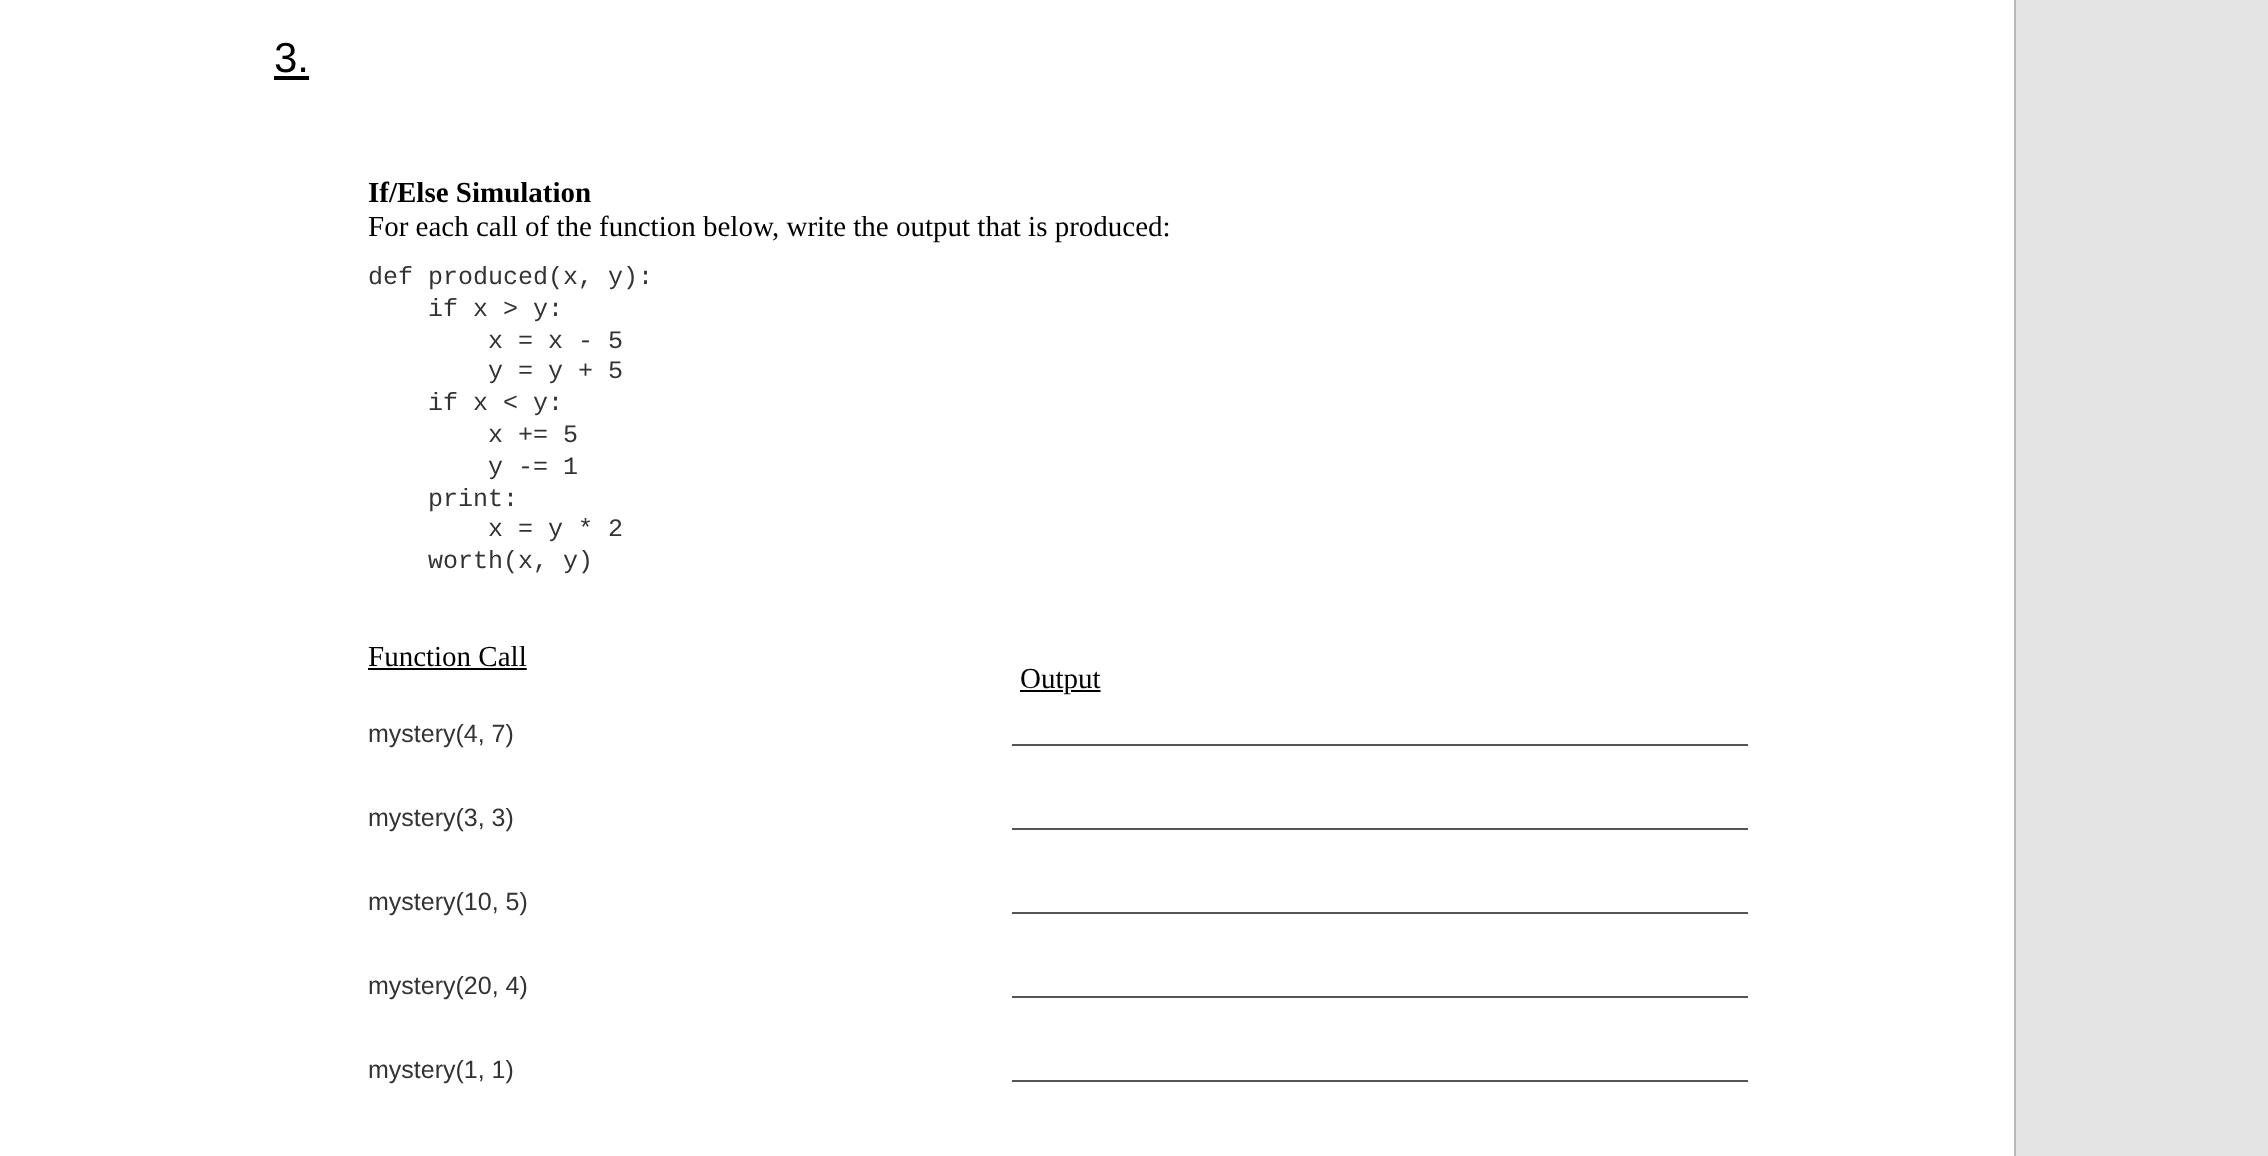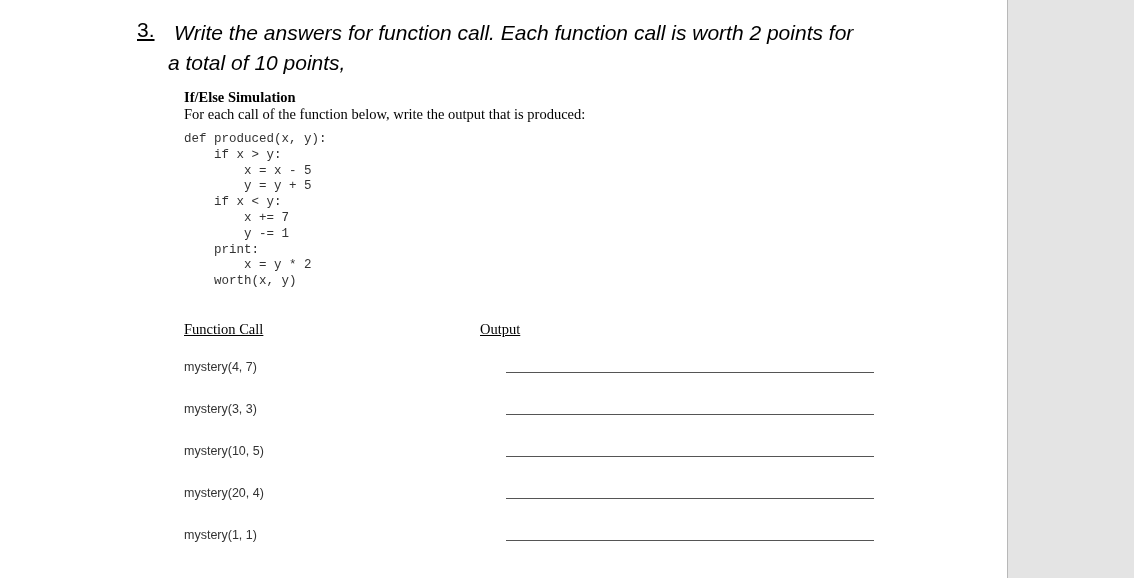--- a/index.html
+++ b/index.html
@@ -7,43 +7,39 @@
   .page { position:absolute; left:0; top:0; width:1007px; height:578px; background:#ffffff; }
   .side { position:absolute; left:1007px; top:0; width:127px; height:578px; background:#e4e4e4; border-left:1px solid #b8b8b8; }
   .qnum { position:absolute; left:137px; top:18px; font-family:"Liberation Sans", sans-serif; font-size:21px; text-decoration:underline; }
   .qtext { position:absolute; left:174px; top:18px; width:760px; font-family:"Liberation Sans", sans-serif; font-style:italic; font-size:21px; line-height:30px; }
   .qtext .l2 { display:block; margin-left:-6px; }
   .subhead { position:absolute; left:184px; top:89px; font-size:14.5px; font-weight:bold;text-align:center; }
   .instr { position:absolute; left:184px; top:106px; font-size:14.5px; }
   .code { position:absolute; left:184px; top:132px; font-family:"Liberation Mono", monospace; font-size:12.5px; line-height:15.8px; color:#333; white-space:pre; margin:0; }
   .hdr { position:absolute; top:321px; font-size:14.5px; text-decoration:underline; }
   .hdr.fc { left:184px; }
-  .hdr.out { left:480px; }
+  .hdr.out { left:510px;margin-top:11px; }
   .call { position:absolute; left:184px; font-family:Liberation Sans, sans-serif; font-size:12.5px; color:#333; }
   .line { position:absolute; left:506px; width:368px; height:0; border-top:1px solid #555; }
 </style>
 </head>
 <body>
 
 <div class="page">
   <span class="qnum">3.</span>
-  <div class="qtext">
-    <span>Write the answers for function call. Each function call  is worth 2 points for</span>
-    <span class="l2">a total of 10 points,</span>
-  </div>
 
   <div class="subhead">If/Else Simulation</div>
   <div class="instr">For each call of the function below, write the output that is produced:</div>
 
   <pre class="code"><span>def produced(x, y):</span>
 <span>    if x &gt; y:</span>
 <span>        x = x - 5</span>
 <span>        y = y + 5</span>
 <span>    if x &lt; y:</span>
-<span>        x += 7</span>
+<span>        x += 5</span>
 <span>        y -= 1</span>
 <span>    print:</span>
 <span>        x = y * 2</span>
 <span>    worth(x, y)</span></pre>
 
   <div class="hdr fc">Function Call</div>
   <div class="hdr out">Output</div>
 
   <div class="call" style="top:360px">mystery(4, 7)</div>
   <div class="line" style="top:372px"></div>

